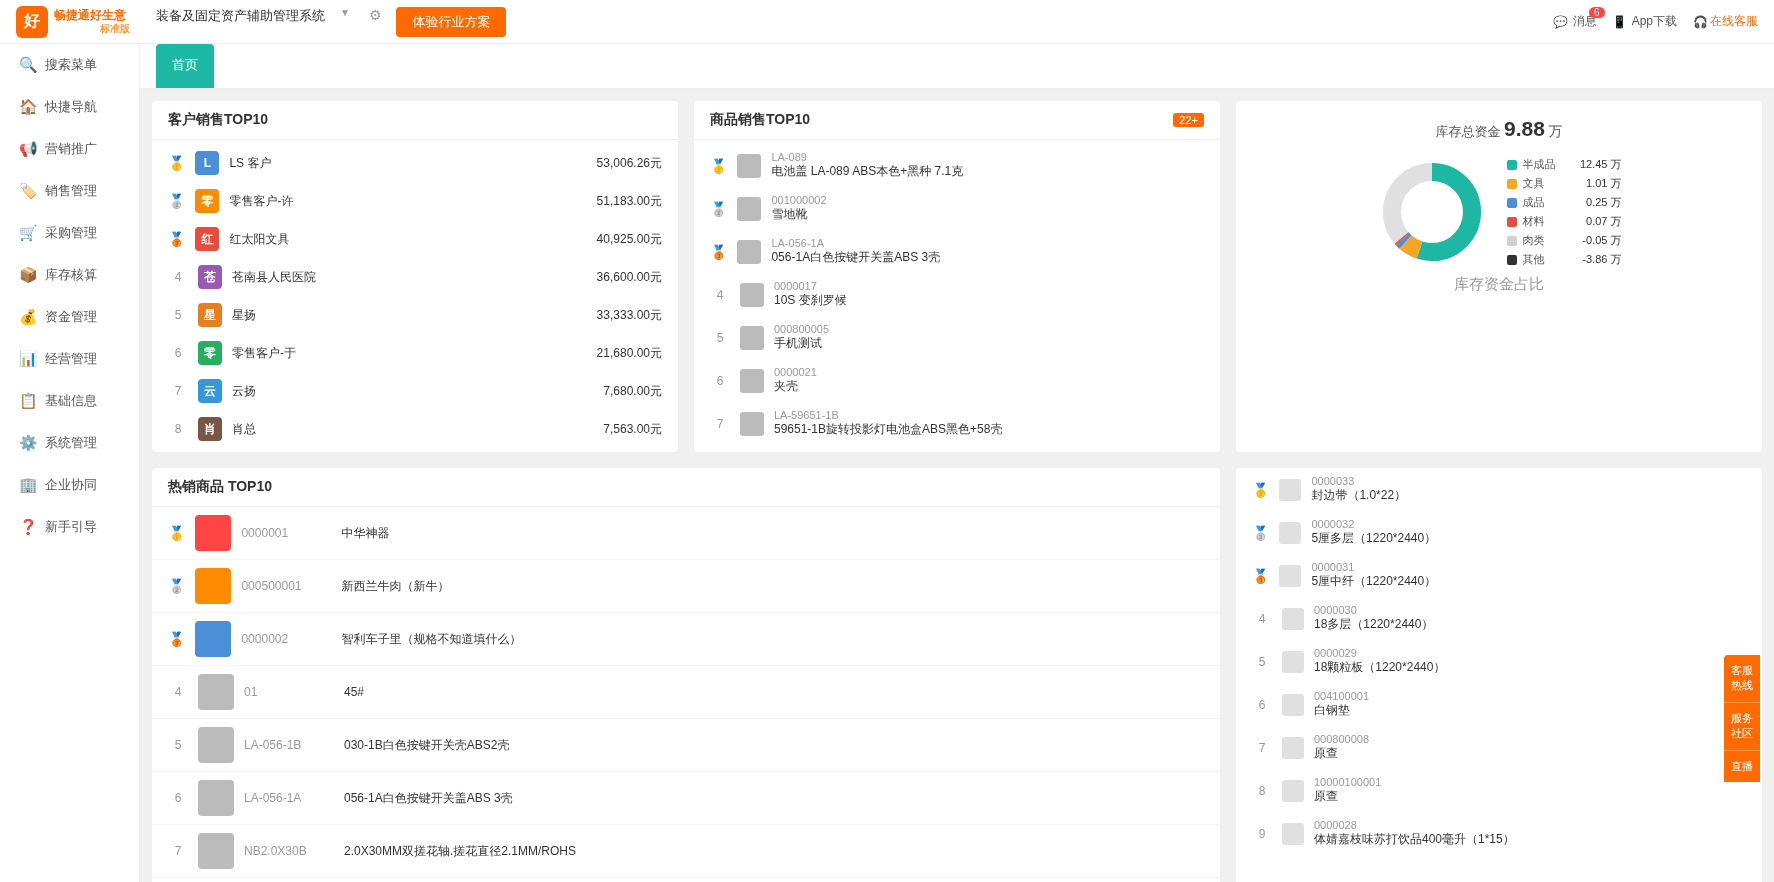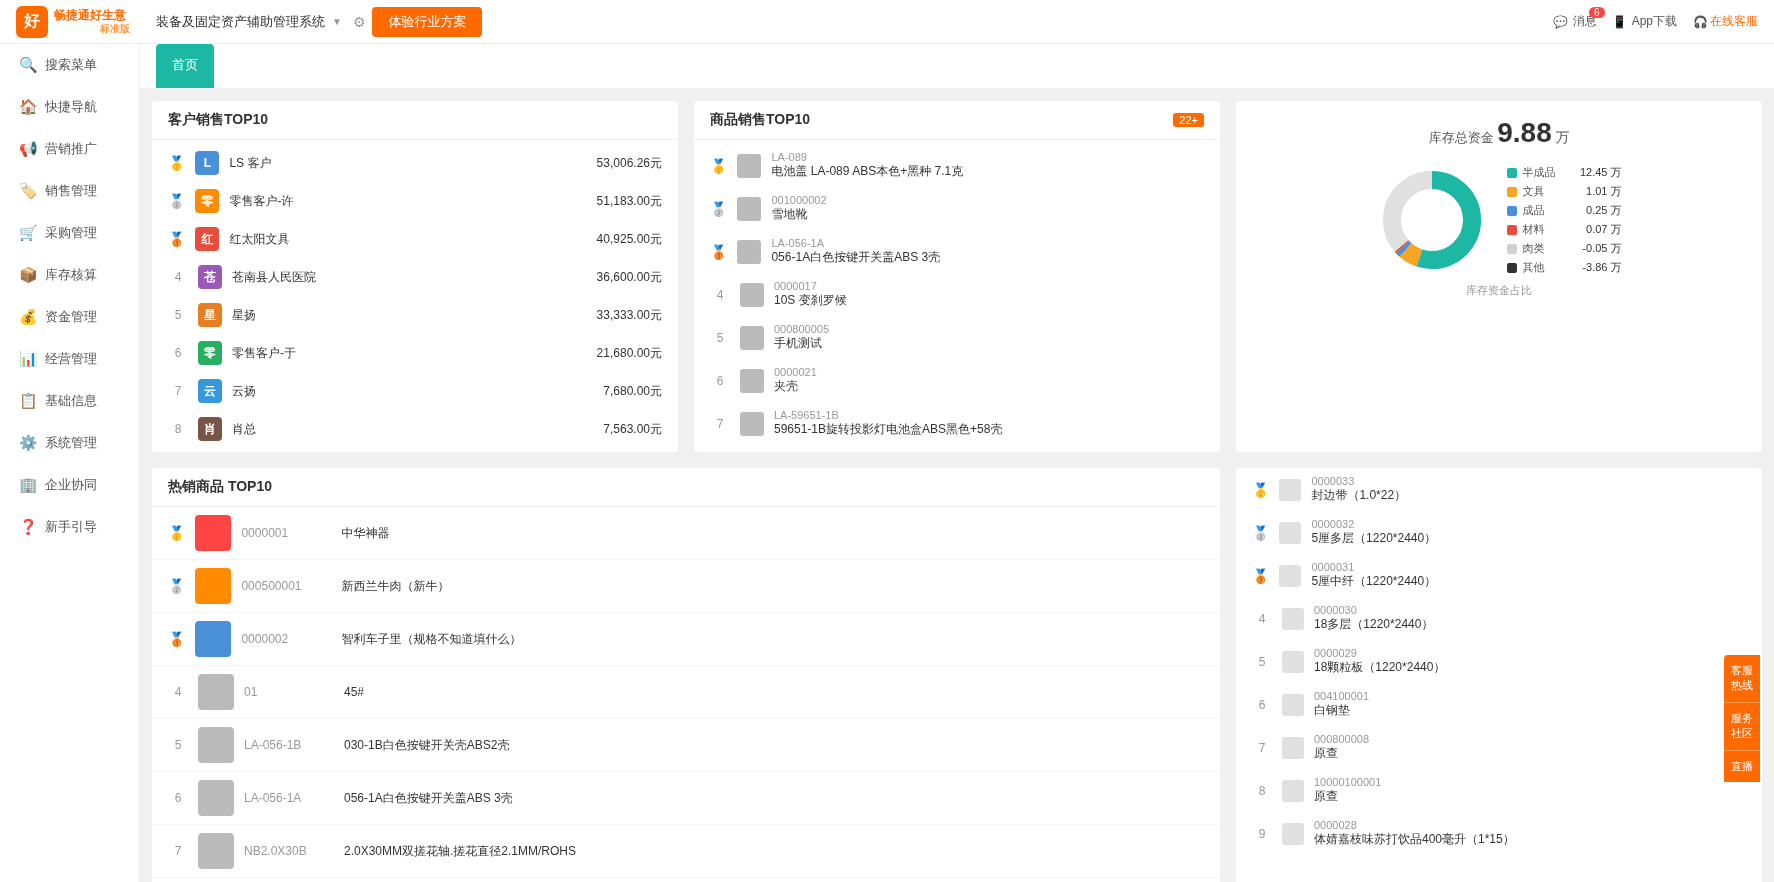--- a/index.html
+++ b/index.html
@@ -5,21 +5,21 @@
     * { margin: 0; padding: 0; box-sizing: border-box; }
     body { font-family: 'Microsoft YaHei', Arial, sans-serif; font-size: 13px; background: #f5f5f5; width: 1774px; height: 882px; overflow: hidden; display: flex; flex-direction: column; }
 
     
     .topbar { height: 44px; background: #fff; display: flex; align-items: center; padding: 0 16px; border-bottom: 1px solid #eee; flex-shrink: 0; }
     .topbar-logo { display: flex; align-items: center; gap: 6px; color: #ff6a00; font-weight: bold; font-size: 13px; width: 140px; }
     .topbar-logo-icon { width: 32px; height: 32px; background: #ff6a00; border-radius: 6px; display: flex; align-items: center; justify-content: center; color: #fff; font-size: 16px; }
     .topbar-logo-text { line-height: 1.2; }
     .topbar-logo-text .line1 { font-size: 12px; color: #ff6a00; }
     .topbar-logo-text .line2 { font-size: 10px; color: #ff9a3c; margin-left: 46px; }
-    .topbar-center { display: flex; align-items: center; gap: 7px; flex: 1; }
+    .topbar-center { display: flex; gap: 15px; flex: 1; }
     .topbar-system-name { color: #333; font-size: 13px; }
     .topbar-dropdown { color: #999; font-size: 10px; cursor: pointer; }
     .topbar-gear { color: #999; font-size: 14px; cursor: pointer; margin-left: 4px; }
     .topbar-trial-btn { background: #ff6a00; color: #fff; border: none; border-radius: 4px; padding: 6px 16px; font-size: 13px; cursor: pointer; }
     .topbar-right { display: flex; align-items: center; gap: 16px; margin-left: auto; }
     .topbar-badge-item { display: flex; align-items: center; gap: 4px; color: #555; font-size: 12px; cursor: pointer; position: relative; }
     .badge-dot { background: #ff4444; color: #fff; border-radius: 10px; font-size: 10px; padding: 0 4px; min-width: 16px; text-align: center; position: absolute; top: -6px; right: -8px; }
     .topbar-online { color: #ff6a00; font-size: 12px; cursor: pointer; display: flex; align-items: center; gap: 2px; }
 
     
@@ -330,21 +330,21 @@
                 <div class="prod-rank-info">59651-1B旋转投影灯电池盒ABS黑色+58壳</div>
               </div>
             </div>
 
           </div>
         </div>
 
         <div class="panel" style="display:flex;flex-direction:column;">
           <div class="inventory-total">
             <span class="label">库存总资金</span>
-            <span class="value" style="font-size:28px; font-weight:bold; color:#333;">9.88</span>
+            <span class="value" style="font-size:21px; font-weight:bold; color:#333;">9.88</span>
             <span class="unit">万</span>
           </div>
           <div class="donut-area">
 
             <svg width="110" height="110" viewBox="0 0 110 110">
 
               <circle cx="55" cy="55" r="40" fill="none" stroke="#e0e0e0" stroke-width="18"></circle>
 
               <circle cx="55" cy="55" r="40" fill="none" stroke="#1db8a4" stroke-width="18" stroke-dasharray="200.96 251.2" stroke-dashoffset="62.8" transform="rotate(-90 55 55)"></circle>
 
@@ -380,21 +380,21 @@
                 <span>肉类</span>
                 <span class="legend-value">-0.05 万</span>
               </div>
               <div class="legend-item">
                 <div class="legend-dot" style="background:#333;"></div>
                 <span>其他</span>
                 <span class="legend-value">-3.86 万</span>
               </div>
             </div>
           </div>
-          <div style="text-align:center; font-size:11px; color:#999; padding-bottom:8px;">库存资金占比</div>
+          <div style="text-align:center; font-size:15px; color:#999; padding-bottom:8px;">库存资金占比</div>
         </div>
 
         <div class="panel" style="grid-column:1/3;">
           <div class="panel-header">
             <span class="panel-title">热销商品 TOP10</span>
           </div>
           <div>
 
             <div class="hot-prod-item">
               <span class="rank-medal medal-gold">🥇</span>

